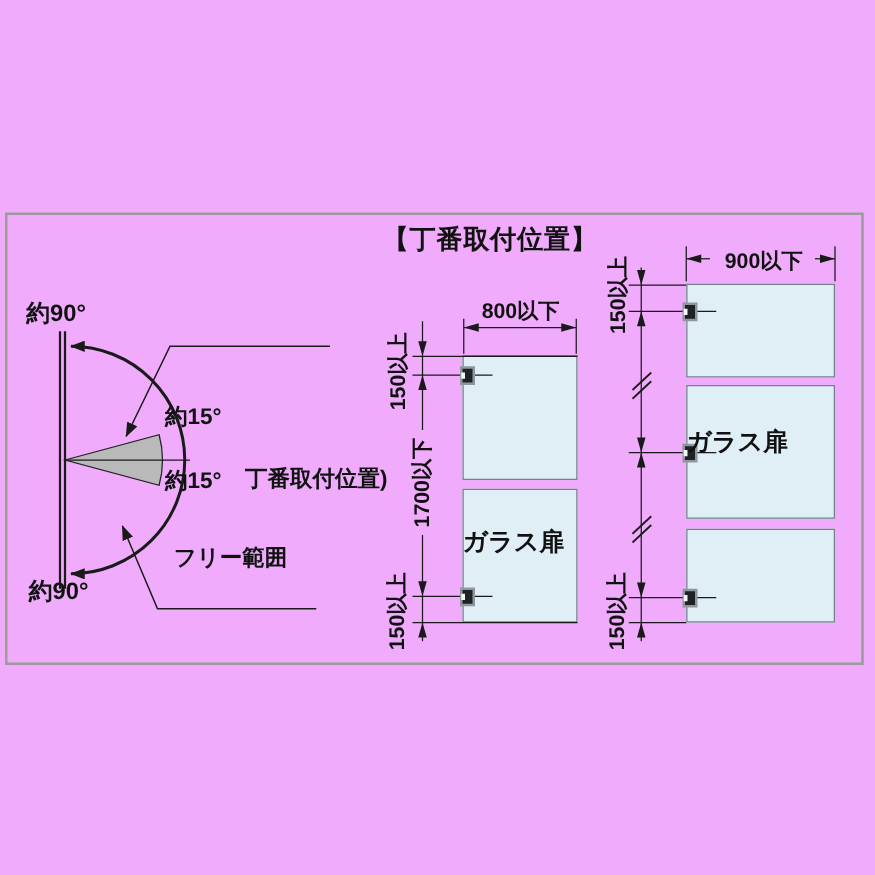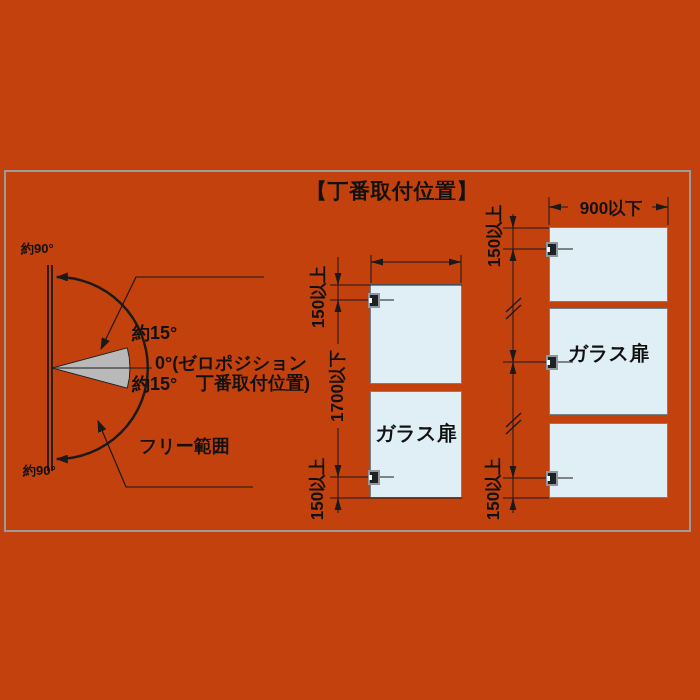--- a/index.html
+++ b/index.html
@@ -1,26 +1,26 @@
 <!DOCTYPE html>
 <html><head>
 <meta charset="utf-8">
 <style>
   html,body{margin:0;padding:0;background:#fff;}
   body{width:700px;height:700px;position:relative;font-family:"Liberation Sans","DejaVu Sans",sans-serif;color:#111;}
-  .canvas{position:absolute;left:0;top:0;width:700px;height:700px;background:#c2410c;overflow:hidden;}
+  .canvas{position:absolute;left:0;top:0;width:700px;height:700px;background:#f0abfc;overflow:hidden;}
   .frame{position:absolute;left:4px;top:170px;width:683px;height:358px;border:2px solid #9b9b9b;box-sizing:content-box;}
   svg.linework{position:absolute;left:0;top:0;width:700px;height:700px;}
   .label{position:absolute;font-weight:600;white-space:nowrap;font-size:18px;line-height:1.1;}
   .title{position:absolute;left:306px;top:177px;font-size:21px;font-weight:700;white-space:nowrap;letter-spacing:.5px;}
-  .deg{font-size:13px;text-align:right;}
+  .deg{font-size:19px;text-align:right;}
   .hdim{position:absolute;text-align:center;font-size:17px;font-weight:600;white-space:nowrap;}
   .vtext{position:absolute;width:84px;height:20px;line-height:20px;text-align:center;font-weight:600;font-size:17px;transform:rotate(-90deg);white-space:nowrap;}
   .door{position:absolute;border:1px solid #72828c;box-sizing:border-box;}
-  .doorlabel{position:absolute;text-align:center;font-size:20px;font-weight:600;white-space:nowrap;}
+  .doorlabel{position:absolute;font-size:20px;font-weight:600;white-space:nowrap;}
   .hinge{position:absolute;width:12px;height:15px;background:#8f979c;}
   .hinge-inner{position:absolute;left:2px;top:2px;width:8px;height:11px;background:#1e2225;}
   .hinge-notch{position:absolute;left:1px;top:5px;width:3px;height:5px;background:#f4f6f7;}
 </style>
 </head>
 <body>
 
 <div class="canvas">
 
   <div class="frame"></div>
@@ -121,25 +121,25 @@
   <div class="hinge" style="left:546px;top:471px;">
       <span class="hinge-inner"></span>
       <span class="hinge-notch"></span>
     </div>
 
   <div class="title">【丁番取付位置】</div>
 
   <div class="label deg" style="left:21px;top:242px;">約90°</div>
   <div class="label deg" style="left:23px;top:464px;">約90°</div>
   <div class="label" style="left:132px;top:324px;">約15°</div>
-  <div class="label" style="left:155px;top:354px;">0°(ゼロポジション</div>
   <div class="label" style="left:196px;top:374px;">丁番取付位置)</div>
   <div class="label" style="left:132px;top:375px;">約15°</div>
   <div class="label" style="left:139px;top:437px;">フリー範囲</div>
 
+  <div class="hdim" style="left:371px;width:91px;top:237px;">800以下</div>
   <div class="vtext" style="left:277px;top:287px;">150以上</div>
   <div class="vtext" style="left:296px;top:376px;">1700以下</div>
   <div class="vtext" style="left:276px;top:479px;">150以上</div>
   <div class="doorlabel" style="left:370px;width:92px;top:420px;">ガラス扉</div>
 
   <div class="hdim" style="left:571px;width:80px;top:197px;">900以下</div>
   <div class="vtext" style="left:453px;top:226px;">150以上</div>
   <div class="doorlabel" style="left:549px;width:119px;top:340px;">ガラス扉</div>
   <div class="vtext" style="left:452px;top:479px;">150以上</div>
 

